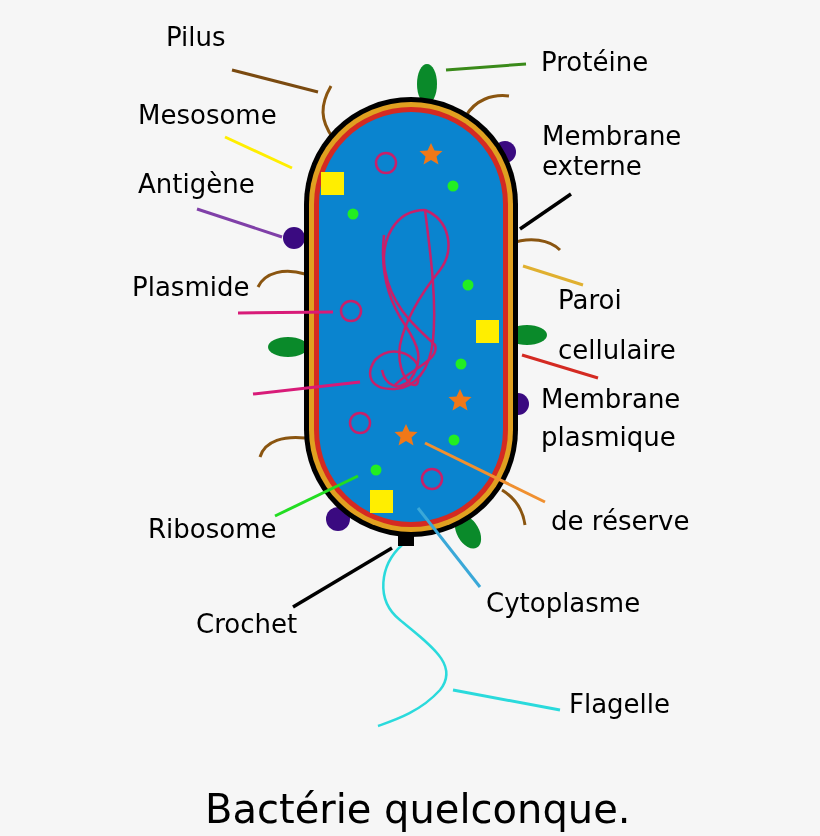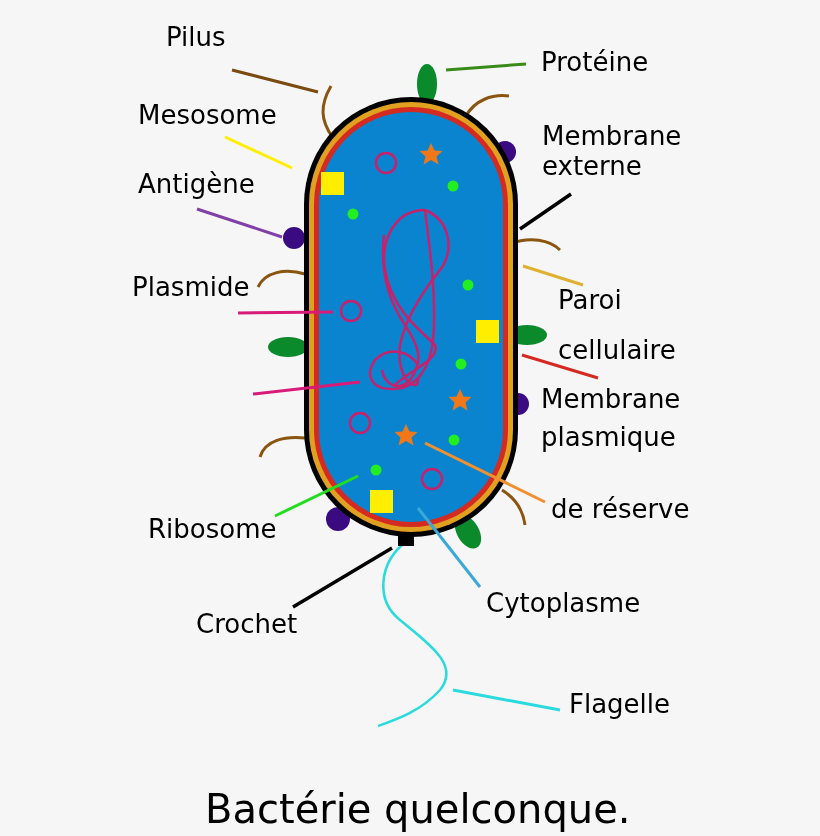--- a/index.html
+++ b/index.html
@@ -154,21 +154,21 @@
     </div>
   <div class="lbl" style="left:558px;top:285px;">
       <span>Paroi</span>
       <span style="margin-top:20px;">cellulaire</span>
     </div>
   <div class="lbl" style="left:541px;top:384px;">
       <span>Membrane</span>
       <span style="margin-top:8px;">plasmique</span>
     </div>
   <div class="lbl" style="left:551px;top:482px;">
-      <span style="margin-top:12px;">de réserve</span>
+      <span style="margin-top:24px;">de réserve</span>
     </div>
   <div class="lbl" style="left:486px;top:588px;">
       <span>Cytoplasme</span>
     </div>
   <div class="lbl" style="left:569px;top:689px;">
       <span>Flagelle</span>
     </div>
 
   <div class="caption">Bactérie quelconque.</div>
 </div>

